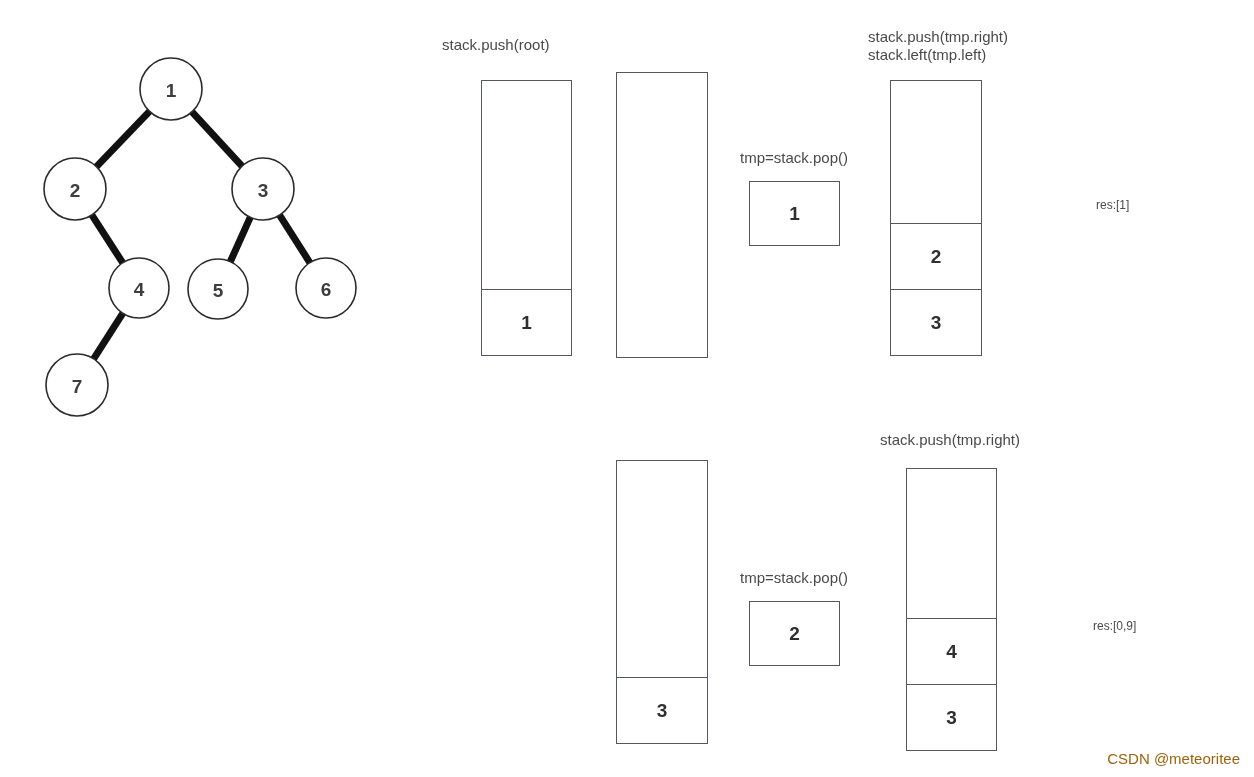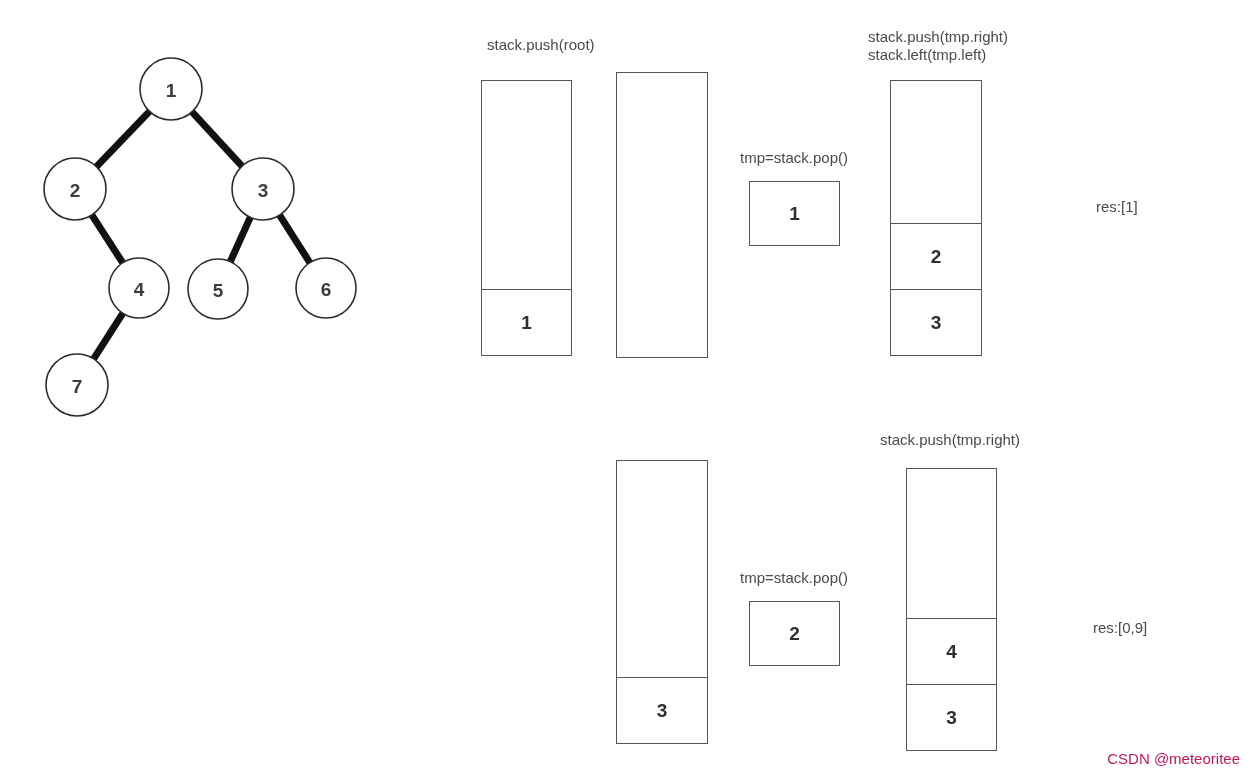--- a/index.html
+++ b/index.html
@@ -98,33 +98,33 @@
     justify-content: center;
     font-size: 19px;
     font-weight: bold;
     color: #2f2f2f;
   }
 
   
   .res-label {
     position: absolute;
     font-family: "Liberation Sans", sans-serif;
-    font-size: 15px;
+    font-size: 12px;
     color: #4a4a4a;
     white-space: nowrap;
   }
 
   
   #watermark {
     position: absolute;
     right: 14px;
     bottom: 10px;
     font-family: "Liberation Sans", sans-serif;
     font-size: 15px;
-    color: #be185d;
+    color: #a16207;
     white-space: nowrap;
     user-select: none;
   }
 </style>
 </head>
 <body>
 
 <div id="canvas">
 
   <svg id="tree-svg" viewBox="0 0 430 440">
@@ -157,21 +157,21 @@
       <g>
         <circle cx="326" cy="288" r="30" class="tree-node-circle"></circle>
         <text x="326" y="289" class="tree-node-label">6</text>
       </g>
       <g>
         <circle cx="77" cy="385" r="31" class="tree-node-circle"></circle>
         <text x="77" y="386" class="tree-node-label">7</text>
       </g>
     </svg>
 
-  <div class="caption" style="left:487px; top:36px;">stack.push(root)</div>
+  <div class="caption" style="left:442px; top:36px;">stack.push(root)</div>
 
   <div class="stack" style="left:481px; top:80px; width:91px; height:276px;">
     <div class="stack-filler"></div>
     <div class="stack-cell">1</div>
   </div>
 
   <div class="stack" style="left:616px; top:72px; width:92px; height:286px;">
     <div class="stack-filler"></div>
   </div>
 

